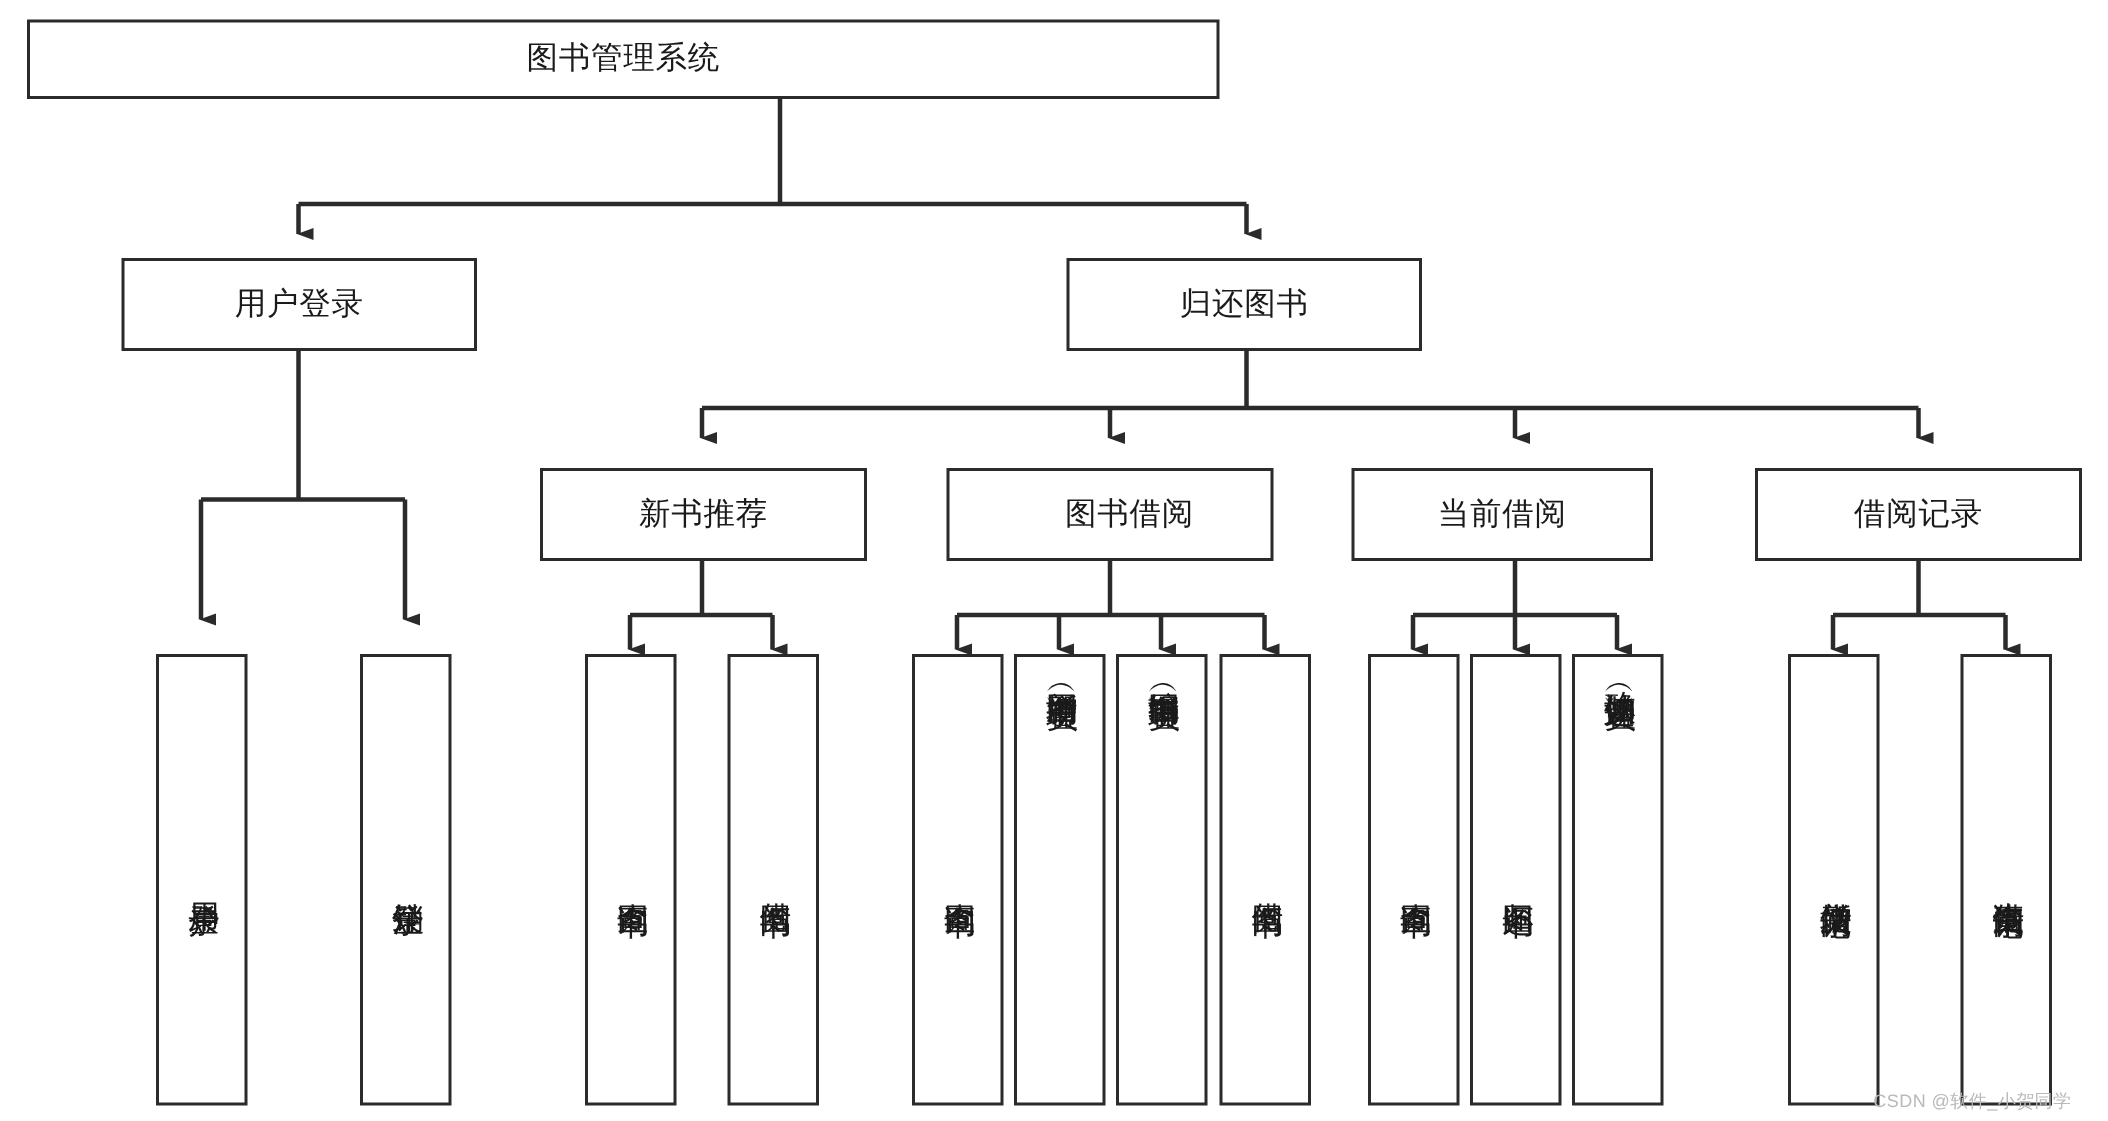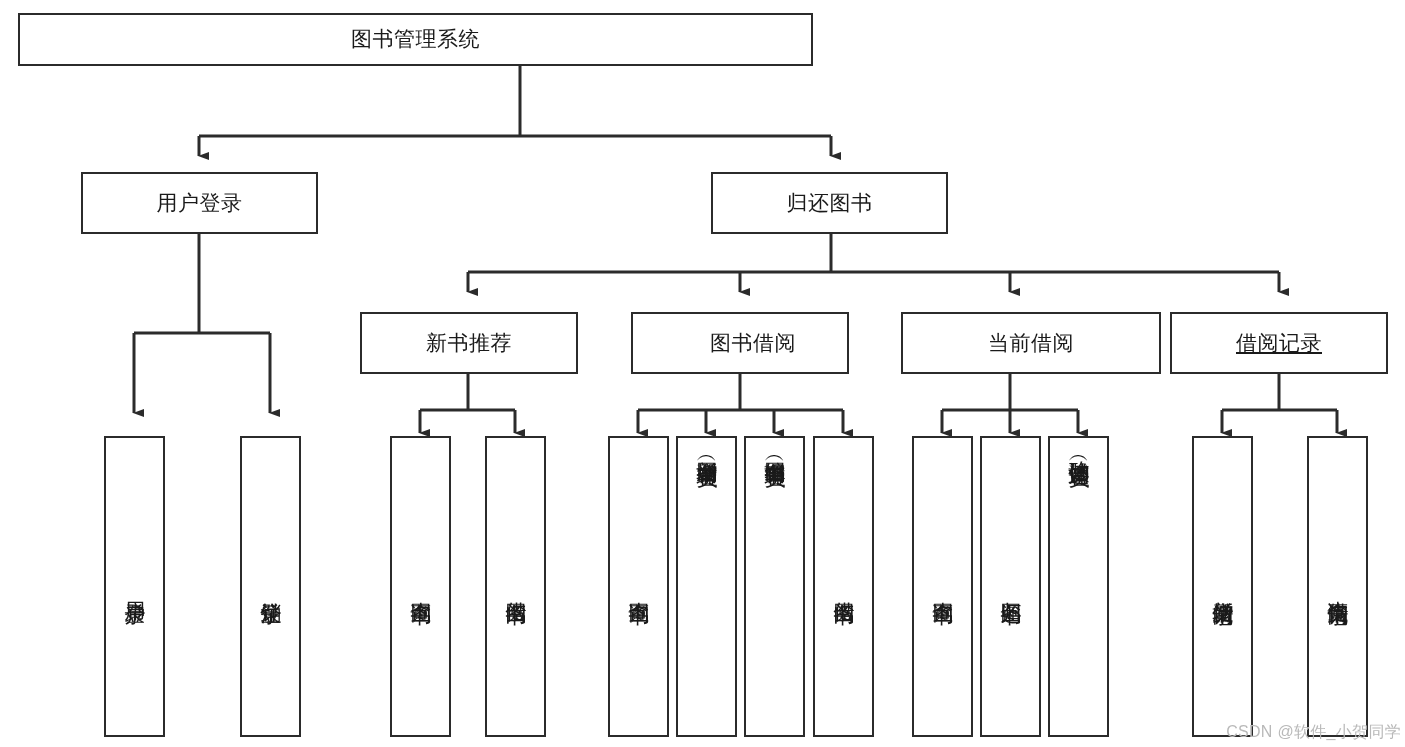--- a/index.html
+++ b/index.html
@@ -57,23 +57,23 @@
     writing-mode: vertical-rl;
     text-orientation: upright;
     font-size: 21px;
     line-height: 1.28;
     letter-spacing: 1px;
     color: #1a1a1a;
     white-space: nowrap;
   }
   .watermark {
     position: absolute;
-    right: 4px;
+    right: 24px;
     bottom: 4px;
-    font-size: 16px;
+    font-size: 12px;
     color: #b9b9b9;
     letter-spacing: 0.3px;
     white-space: nowrap;
   }
 </style>
 </head>
 <body>
 
 <div id="diagram-root">
 
@@ -138,24 +138,24 @@
   <div class="node-box" style="left:711px; top:172px; width:237px; height:62px;">
     <span class="node-label">归还图书</span>
   </div>
 
   <div class="node-box" style="left:360px; top:312px; width:218px; height:62px;justify-content:center;">
     <span class="node-label">新书推荐</span>
   </div>
   <div class="node-box" style="left:631px; top:312px; width:218px; height:62px;padding-left:26px;">
     <span class="node-label">图书借阅</span>
   </div>
-  <div class="node-box" style="left:901px; top:312px; width:260px; height:62px;">
+  <div class="node-box" style="left:901px; top:312px; width:201px; height:62px;">
     <span class="node-label">当前借阅</span>
   </div>
-  <div class="node-box" style="left:1170px; top:312px; width:218px; height:62px;text-decoration:underline;">
+  <div class="node-box" style="left:1170px; top:312px; width:218px; height:62px;">
     <span class="node-label">借阅记录</span>
   </div>
 
   <div class="node-box leaf-box centered" style="left:104px; top:436px; width:61px; height:301px;">
     <span class="leaf-label">用户登录</span>
   </div>
   <div class="node-box leaf-box centered" style="left:240px; top:436px; width:61px; height:301px;">
     <span class="leaf-label">注销登录</span>
   </div>
 

